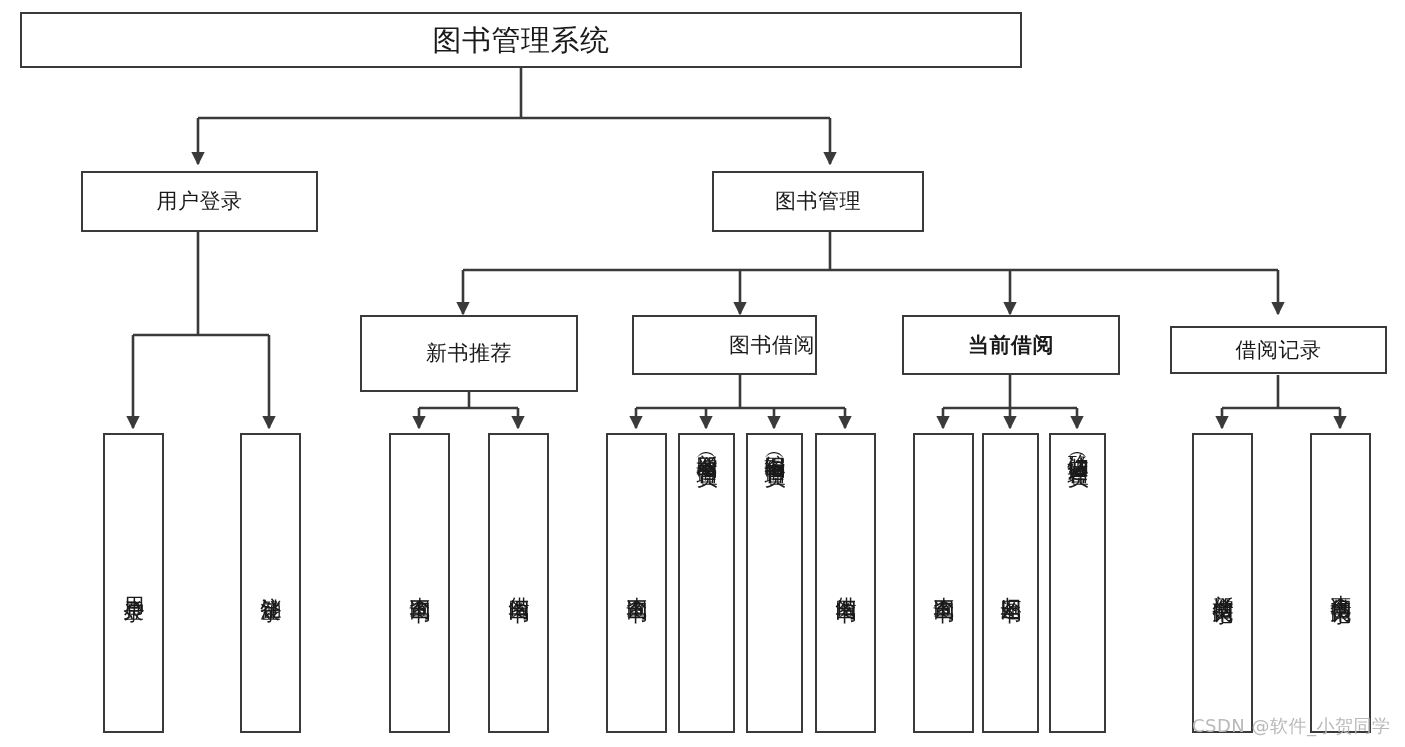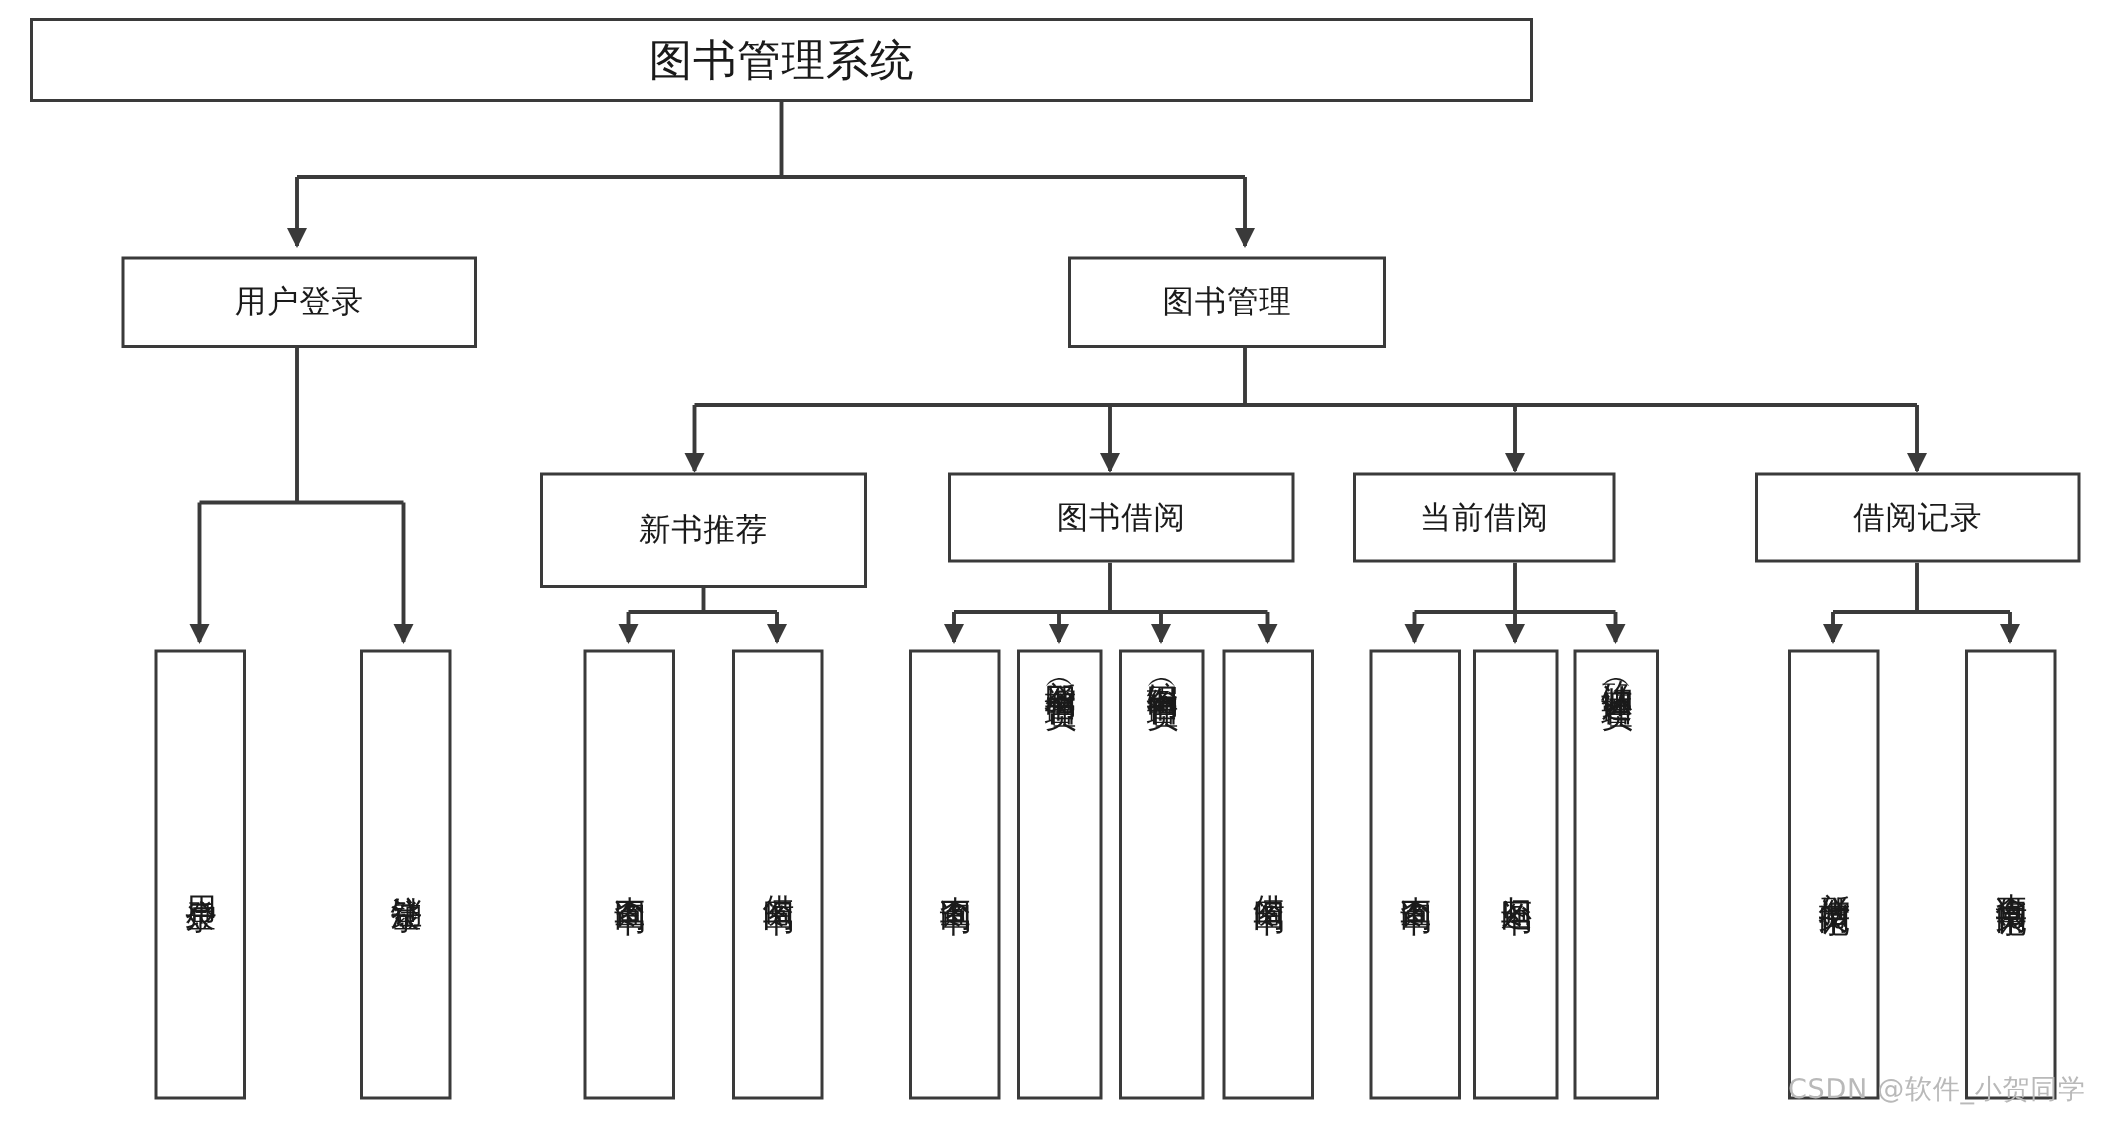--- a/index.html
+++ b/index.html
@@ -128,27 +128,27 @@
   <div class="node" style="left:81px; top:171px; width:237px; height:61px;">
     <span class="label">用户登录</span>
   </div>
   <div class="node" style="left:712px; top:171px; width:212px; height:61px;">
     <span class="label">图书管理</span>
   </div>
 
   <div class="node" style="left:360px; top:315px; width:218px; height:77px;">
     <span class="label">新书推荐</span>
   </div>
-  <div class="node" style="left:632px; top:315px; width:231px; height:60px;">
+  <div class="node" style="left:632px; top:315px; width:185px; height:60px;justify-content:flex-end;">
     <span class="label">图书借阅</span>
   </div>
-  <div class="node" style="left:902px; top:315px; width:175px; height:60px;">
+  <div class="node" style="left:902px; top:315px; width:218px; height:60px;font-weight:bold;">
     <span class="label">当前借阅</span>
   </div>
-  <div class="node" style="left:1170px; top:315px; width:217px; height:60px;">
+  <div class="node" style="left:1170px; top:326px; width:217px; height:48px;">
     <span class="label">借阅记录</span>
   </div>
 
   <div class="node leaf center-v" style="left:103px; top:433px; width:61px; height:300px;">
     <span class="label">用户登录</span>
   </div>
   <div class="node leaf center-v" style="left:240px; top:433px; width:61px; height:300px;">
     <span class="label">注销登录</span>
   </div>
 

